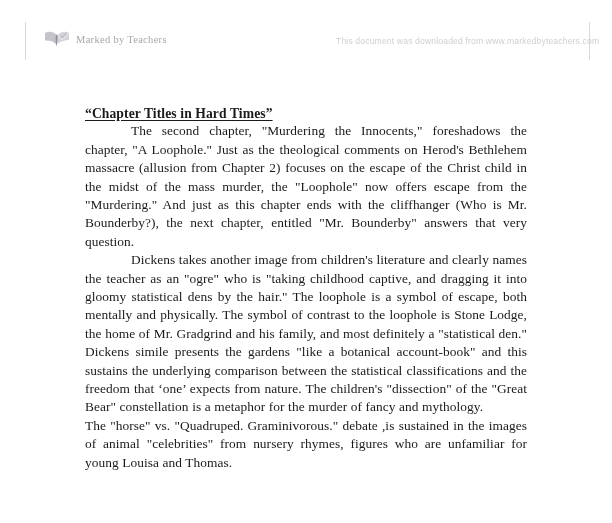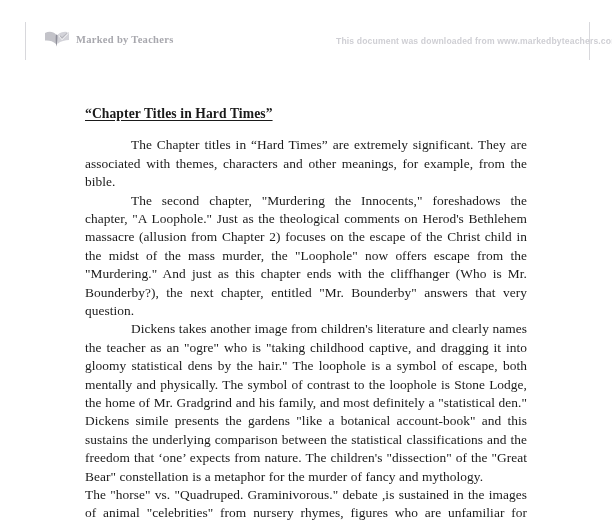--- a/index.html
+++ b/index.html
@@ -14,21 +14,20 @@
     font-family: "Liberation Serif", "DejaVu Serif", serif;
     color: #1a1a1a;
     position: relative;
   }
 
   
   .page-header {
     position: relative;
     height: 72px;
     width: 612px;
-    font-weight: bold;
   }
   .header-rule-left {
     position: absolute;
     left: 25px;
     top: 22px;
     width: 1px;
     height: 38px;
     background: #d8d8dc;
   }
   .header-rule-right {
@@ -134,19 +133,18 @@
   </div>
 
   <div class="watermark">This document was downloaded from www.markedbyteachers.com</div>
 </div>
 
 <div class="doc">
   <div class="doc-inner">
 
     <h1 class="doc-title"><span>“Chapter Titles in Hard Times”</span></h1>
 
-    <p class="para indent first-after-title">The Chapter titles in “Hard Times” are extremely significant. They are associated with themes, characters and other meanings, for example, from the bible.</p>
     <p class="para indent">The second chapter, "Murdering the Innocents," foreshadows the chapter, "A Loophole." Just as the theological comments on Herod's Bethlehem massacre (allusion from Chapter 2) focuses on the escape of the Christ child in the midst of the mass murder, the "Loophole" now offers escape from the "Murdering." And just as this chapter ends with the cliffhanger (Who is Mr. Bounderby?), the next chapter, entitled "Mr. Bounderby" answers that very question.</p>
     <p class="para indent">Dickens takes another image from children's literature and clearly names the teacher as an "ogre" who is "taking childhood captive, and dragging it into gloomy statistical dens by the hair." The loophole is a symbol of escape, both mentally and physically. The symbol of contrast to the loophole is Stone Lodge, the home of Mr. Gradgrind and his family, and most definitely a "statistical den." Dickens simile presents the gardens "like a botanical account-book" and this sustains the underlying comparison between the statistical classifications and the freedom that ‘one’ expects from nature. The children's "dissection" of the "Great Bear" constellation is a metaphor for the murder of fancy and mythology.</p>
     <p class="para no-indent">The "horse" vs. "Quadruped. Graminivorous." debate ,is sustained in the images of animal "celebrities" from nursery rhymes, figures who are unfamiliar for young Louisa and Thomas.</p>
 
   </div>
 </div>
 
 </body></html>

